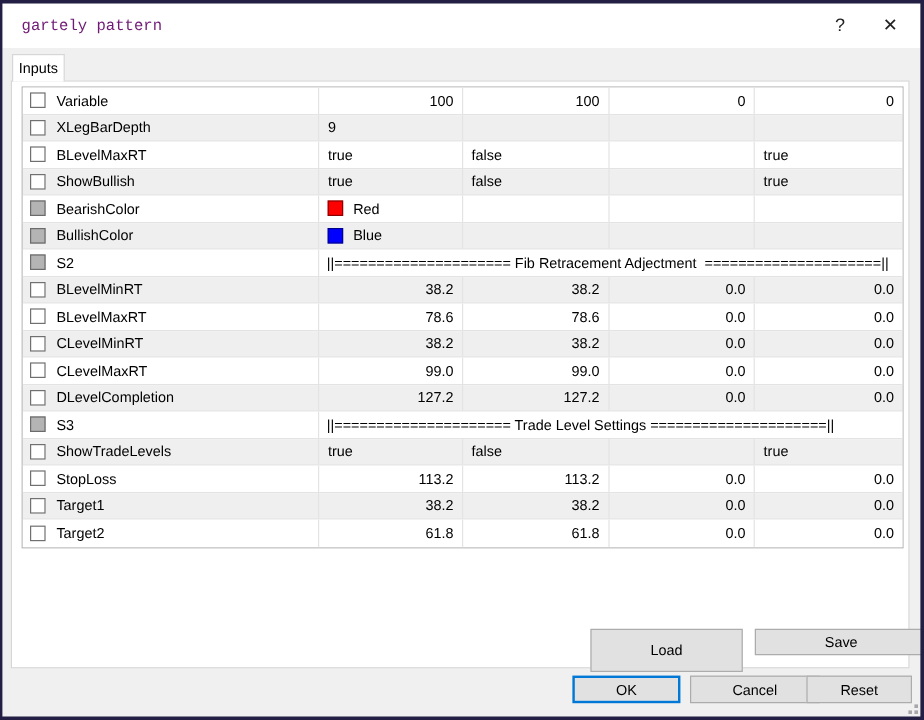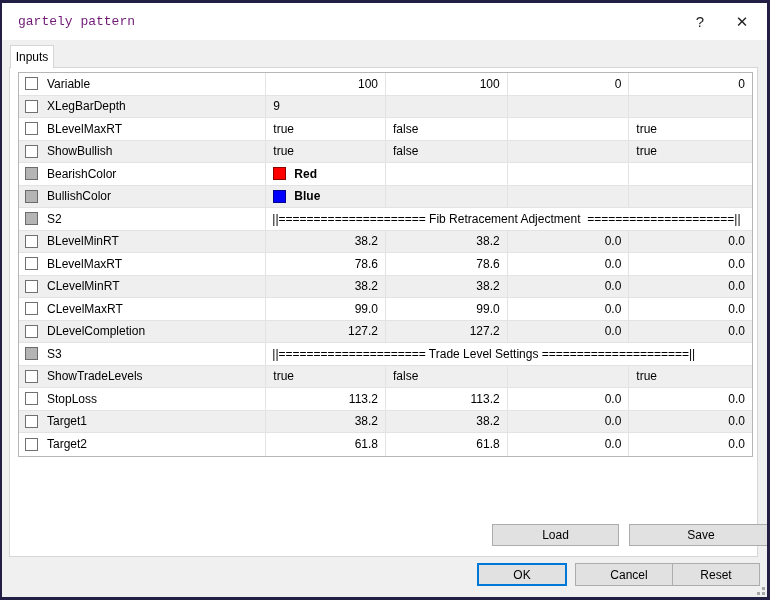--- a/index.html
+++ b/index.html
@@ -42,26 +42,26 @@
   .c-step{width:122px;}
   .c-stop{width:123px;}
   .c-span{width:487px;padding-left:6px;white-space:pre;border-right:none;}
   .alignR{justify-content:flex-end;padding-right:7px;}
   .alignL{justify-content:flex-start;padding-left:7px;}
   .hdr-var{padding-left:9px;}
   .rowlabel{margin-left:9px;white-space:nowrap;}
   .cb{width:13px;height:13px;box-sizing:border-box;border:1px solid #707070;background:#fff;flex:0 0 13px;}
   .cb.cb-gray{background:#b4b4b4;border-color:#6b6b6b;}
   .swatch{width:13px;height:13px;box-sizing:border-box;border:1px solid rgba(0,0,0,0.45);flex:0 0 13px;}
-  .swatch + span{margin-left:8px;font-weight:bold;}
+  .swatch + span{margin-left:8px;}
   
   .btn{position:absolute;box-sizing:border-box;background:#e1e1e1;border:1px solid #acacac;
        text-align:center;font-size:12px;font-family:"Liberation Sans",sans-serif;color:#000;
        display:flex;align-items:center;justify-content:center;cursor:default;z-index:6;}
-  .btn-load{left:492px;top:524px;width:127px;height:22px;}
+  .btn-load{left:492px;top:524px;width:127px;height:36px;}
   .btn-save{left:629px;top:524px;width:144px;height:22px;}
   .btn-ok{left:477px;top:563px;width:90px;height:23px;border:2px solid #0078d7;}
   .btn-cancel{left:575px;top:563px;width:108px;height:23px;}
   .btn-reset{left:672px;top:563px;width:88px;height:23px;}
   
   .grip{position:absolute;right:5px;bottom:5px;width:9px;height:9px;z-index:60;}
   .grip i{position:absolute;width:3px;height:3px;background:#a7a7ab;}
   .grip i:nth-child(1){right:0;bottom:0;}
   .grip i:nth-child(2){right:5px;bottom:0;}
   .grip i:nth-child(3){right:0;bottom:5px;}

